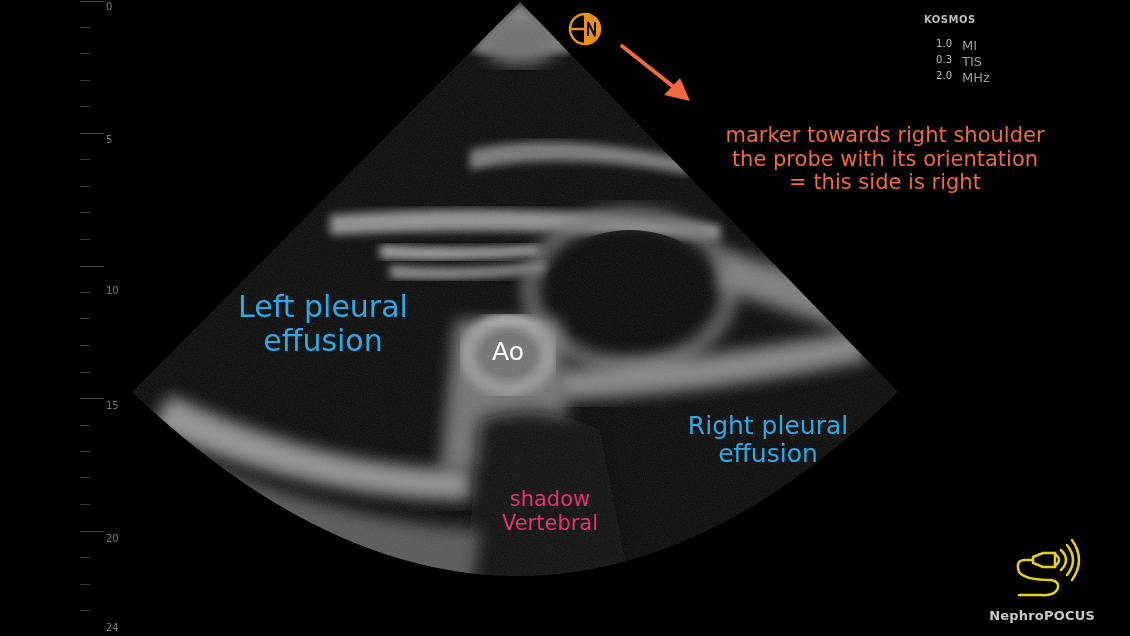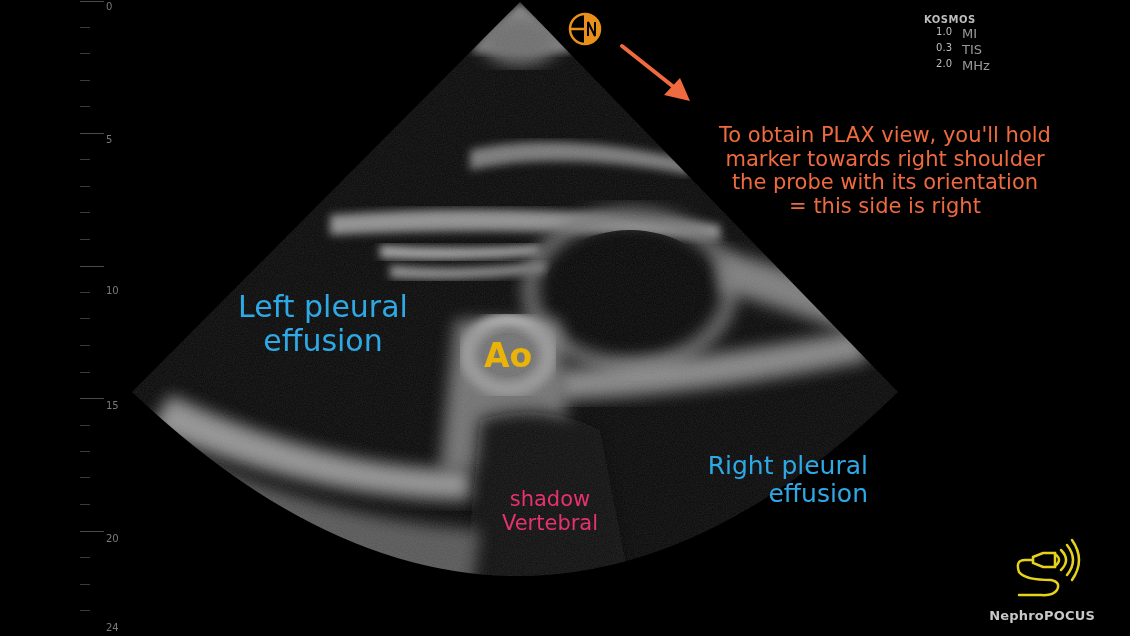--- a/index.html
+++ b/index.html
@@ -9,27 +9,27 @@
   .ruler { position:absolute; left:80px; top:0; width:50px; height:636px; }
   .tick { position:absolute; left:0; height:1px; background:#3a3a3a; }
   .tick.major { width:24px; background:#4a4a4a; }
   .tick.minor { width:10px; }
   .tick-label { position:absolute; left:26px; font-size:10px; color:#7a7a7a; transform:translateY(-2px); }
   .kosmos { position:absolute; left:924px; top:14px; color:#bdbdbd; font-size:10px; }
   .kosmos .brand { font-weight:bold; letter-spacing:0.5px; font-size:10px; }
   .kosmos .row { display:flex; gap:10px; margin-left:8px; font-size:10px; line-height:14px; }
   .kosmos .row .v { width:20px; text-align:right; }
   .kosmos .row .u { font-size:13px; color:#9a9a9a; padding-top:2px; }
-  .kosmos .rows { }
+  .kosmos .rows { margin-top:12px; }
   .orient { position:absolute; left:568px; top:12px; width:34px; height:34px; }
   .label { position:absolute; text-align:center; line-height:1.12; font-family:"DejaVu Sans", sans-serif; }
   .note { left:680px; top:124px; width:410px; color:#f06a3f; font-size:21px; line-height:1.12; }
   .lpe { left:228px; top:290px; width:190px; color:#2fa9e6; font-size:30px; }
-  .rpe { left:668px; top:452px; width:200px; color:#2fa9e6; font-size:25px;text-align:right; }
-  .ao { left:478px; top:338px; width:60px; color:#eab308; font-size:33px;font-weight:bold; }
+  .rpe { left:668px; top:412px; width:200px; color:#2fa9e6; font-size:25px; }
+  .ao { left:478px; top:338px; width:60px; color:#ffffff; font-size:25px; }
   .vs { left:480px; top:488px; width:140px; color:#e6326e; font-size:21px; }
   .logo { position:absolute; left:985px; top:532px; width:130px; height:100px; }
   .logo-text { position:absolute; left:0; top:76px; width:110px; text-align:right; color:#c8c8c8; font-size:13px; font-weight:bold; letter-spacing:0.2px; }
 </style>
 </head>
 <body>
 
 <div class="stage">
 
   <svg class="us" width="1130" height="636" viewBox="0 0 1130 636">
@@ -144,21 +144,20 @@
     <line x1="17" y1="2" x2="17" y2="32" stroke="#e8901a" stroke-width="2"></line>
     <path d="M20,24 L20,10 L27,24 L27,10" fill="none" stroke="#000" stroke-width="2"></path>
   </svg>
 
   <svg class="us" width="1130" height="636" viewBox="0 0 1130 636">
     <line x1="622" y1="46" x2="675" y2="88" stroke="#f06a3f" stroke-width="4" stroke-linecap="round"></line>
     <path d="M690,101 L664,95 L680,78 Z" fill="#f06a3f"></path>
   </svg>
 
   <div class="label note">
-    <div>To obtain PLAX view, you'll hold</div>
     <div>marker towards right shoulder</div>
     <div>the probe with its orientation</div>
     <div>= this side is right</div>
   </div>
 
   <div class="label lpe">
     <div>Left pleural</div>
     <div>effusion</div>
   </div>
 

